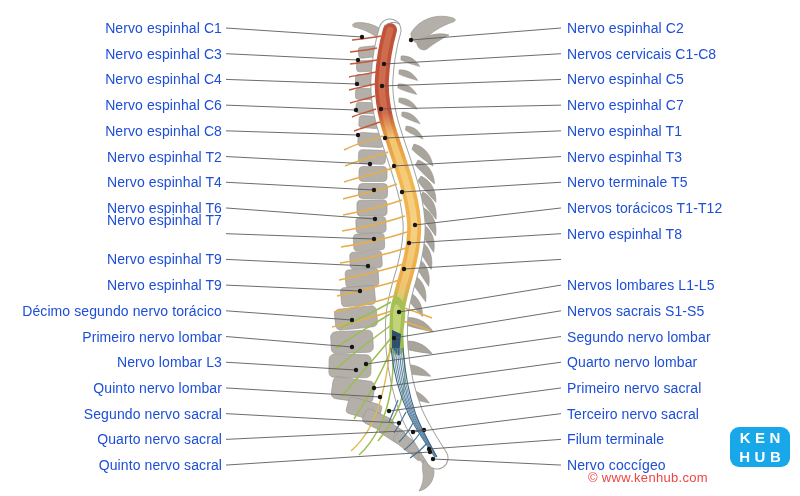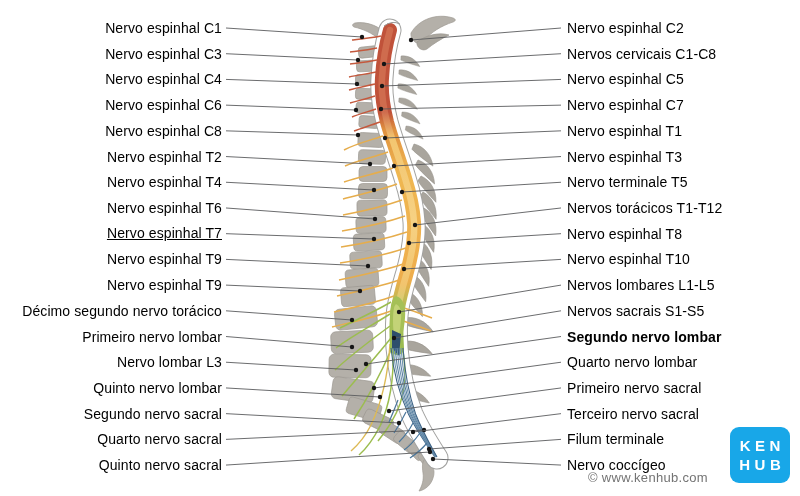--- a/index.html
+++ b/index.html
@@ -1,26 +1,26 @@
 <!DOCTYPE html>
 <html><head>
 <meta charset="utf-8">
 <style>
   html,body{margin:0;padding:0;background:#fff;}
   .stage{position:relative;width:800px;height:496px;background:#ffffff;overflow:hidden;
          font-family:"Liberation Sans",sans-serif;}
   .stage svg.art{position:absolute;left:0;top:0;}
   .labels-left{position:absolute;left:0;top:0;width:222px;height:496px;}
   .labels-right{position:absolute;left:567px;top:0;width:233px;height:401px;}
-  .lbl{position:absolute;height:18px;line-height:18px;font-size:14px;color:#000000;
+  .lbl{position:absolute;height:18px;line-height:18px;font-size:14px;color:#1d4ed8;
        white-space:nowrap;letter-spacing:0.1px;}
   .labels-left .lbl{right:0;text-align:right;}
   .labels-right .lbl{left:0;text-align:left;}
-  .copyright{position:absolute;left:588px;top:470px;font-size:13px;color:#737373;letter-spacing:0.3px;}
-  .kenhub-logo{position:absolute;left:730px;top:427px;width:60px;height:56px;border-radius:9px;
+  .copyright{position:absolute;left:588px;top:470px;font-size:13px;color:#ef4444;letter-spacing:0.3px;}
+  .kenhub-logo{position:absolute;left:730px;top:427px;width:60px;height:40px;border-radius:9px;
        background:#18a7e8;display:flex;flex-direction:column;align-items:center;justify-content:center;}
   .kenhub-logo span{color:#ffffff;font-size:15px;font-weight:bold;letter-spacing:4.5px;
        line-height:19px;text-indent:4.5px;}
 </style>
 </head>
 <body>
 
 <div class="stage">
 
   <svg class="art" width="800" height="496" viewBox="0 0 800 496">
@@ -262,21 +262,21 @@
 
   <div class="labels-left">
     <div class="lbl" style="top: 19px;">Nervo espinhal C1</div>
     <div class="lbl" style="top: 44.71px;">Nervo espinhal C3</div>
     <div class="lbl" style="top: 70.42px;">Nervo espinhal C4</div>
     <div class="lbl" style="top: 96.13px;">Nervo espinhal C6</div>
     <div class="lbl" style="top: 121.84px;">Nervo espinhal C8</div>
     <div class="lbl" style="top: 147.55px;">Nervo espinhal T2</div>
     <div class="lbl" style="top: 173.26px;">Nervo espinhal T4</div>
     <div class="lbl" style="top: 198.97px;">Nervo espinhal T6</div>
-    <div class="lbl" style="top: 224px; text-decoration: underline;">Nervo espinhal T7</div>
+    <div class="lbl" style="top: 211px;">Nervo espinhal T7</div>
     <div class="lbl" style="top: 250.39px;">Nervo espinhal T9</div>
     <div class="lbl" style="top: 276.1px;">Nervo espinhal T9</div>
     <div class="lbl" style="top: 301.81px;">Décimo segundo nervo torácico</div>
     <div class="lbl" style="top: 327.52px;">Primeiro nervo lombar</div>
     <div class="lbl" style="top: 353.23px;">Nervo lombar L3</div>
     <div class="lbl" style="top: 404.65px;">Segundo nervo sacral</div>
     <div class="lbl" style="top: 378.94px;">Quinto nervo lombar</div>
     <div class="lbl" style="top: 430.36px;">Quarto nervo sacral</div>
     <div class="lbl" style="top: 456.07px;">Quinto nervo sacral</div>
   </div>
@@ -284,24 +284,23 @@
   <div class="labels-right">
     <div class="lbl" style="top: 19px;">Nervo espinhal C2</div>
     <div class="lbl" style="top: 44.71px;">Nervos cervicais C1-C8</div>
     <div class="lbl" style="top: 70.42px;">Nervo espinhal C5</div>
     <div class="lbl" style="top: 96.13px;">Nervo espinhal C7</div>
     <div class="lbl" style="top: 121.84px;">Nervo espinhal T1</div>
     <div class="lbl" style="top: 147.55px;">Nervo espinhal T3</div>
     <div class="lbl" style="top: 173.26px;">Nervo terminale T5</div>
     <div class="lbl" style="top: 198.97px;">Nervos torácicos T1-T12</div>
     <div class="lbl" style="top: 224.68px;">Nervo espinhal T8</div>
-    <div class="lbl" style="top: 250.39px;">Nervo espinhal T10</div>
     <div class="lbl" style="top: 276.1px;">Nervos lombares L1-L5</div>
     <div class="lbl" style="top: 301.81px;">Nervos sacrais S1-S5</div>
-    <div class="lbl" style="top: 327.52px; font-weight: bold;">Segundo nervo lombar</div>
+    <div class="lbl" style="top: 327.52px;">Segundo nervo lombar</div>
     <div class="lbl" style="top: 353.23px;">Quarto nervo lombar</div>
     <div class="lbl" style="top: 378.94px;">Primeiro nervo sacral</div>
     <div class="lbl" style="top: 404.65px;">Terceiro nervo sacral</div>
     <div class="lbl" style="top: 430.36px;">Filum terminale</div>
     <div class="lbl" style="top: 456.07px;">Nervo coccígeo</div>
   </div>
 
   <div class="copyright">© www.kenhub.com</div>
 
   <div class="kenhub-logo" style="background: rgb(24, 167, 232);">

